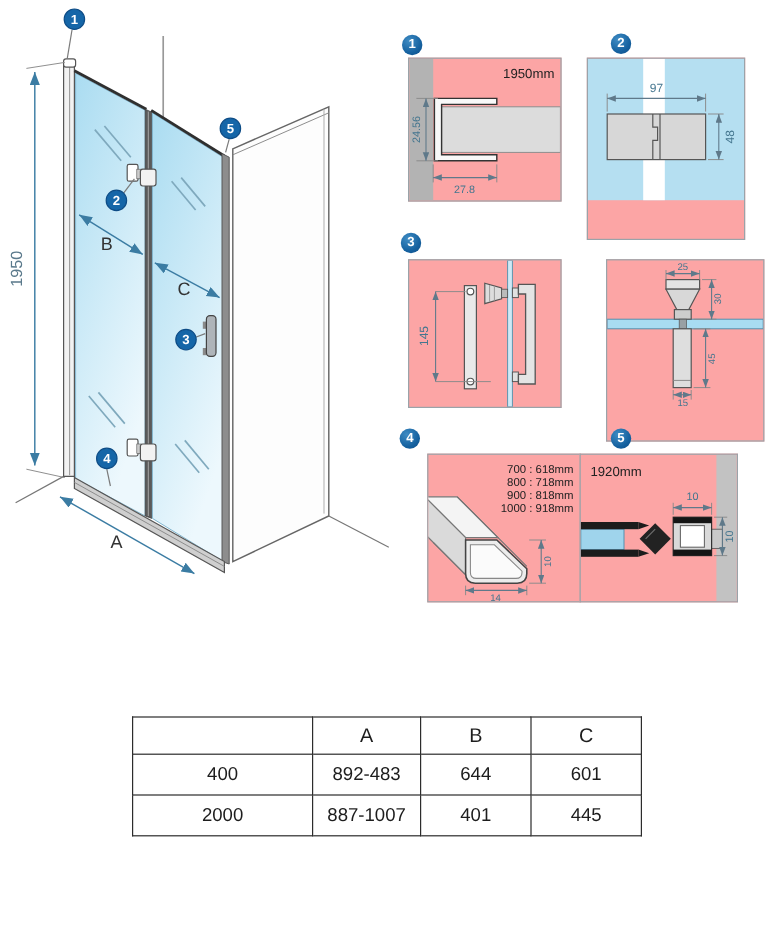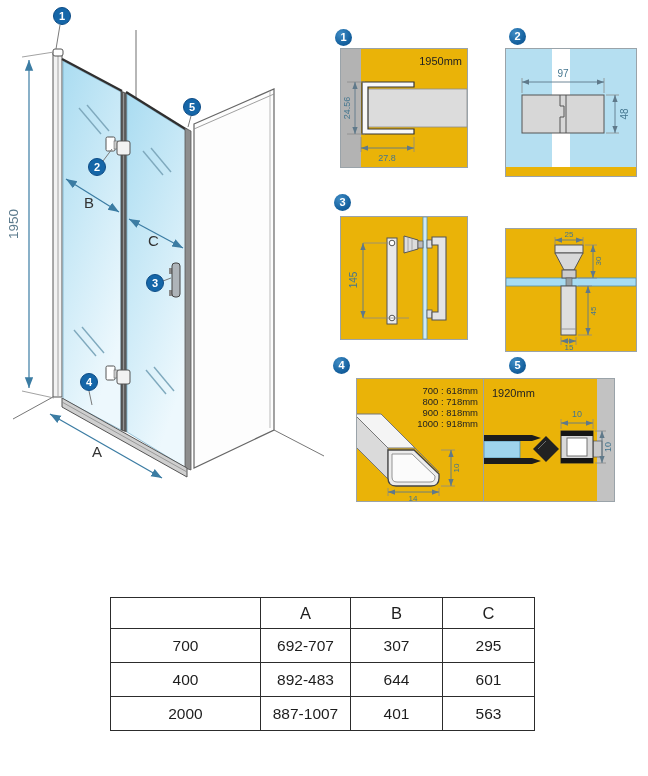--- a/index.html
+++ b/index.html
@@ -1,19 +1,19 @@
 <!DOCTYPE html>
 <html><head>
 <meta charset="utf-8">
 <style>
   html,body{margin:0;padding:0;background:#fff;}
   body{font-family:"Liberation Sans",sans-serif;}
   .page{position:relative;width:648px;height:776px;background:#fff;overflow:hidden;}
   .abs{position:absolute;}
-  .panel{position:absolute;background:#eab308;border:1px solid #9aa3a9;box-sizing:border-box;}
+  .panel{position:absolute;background:#fca5a5;border:1px solid #9aa3a9;box-sizing:border-box;}
   .pbadge{position:absolute;width:17px;height:17px;border-radius:50%;
     background:radial-gradient(circle at 35% 30%, #3f8cc4, #15619f 62%, #0d4c86);
     color:#fff;font-size:11px;font-weight:bold;line-height:17px;text-align:center;z-index:5;}
   svg text{font-family:"Liberation Sans",sans-serif;}
   .dimtxt{fill:#44768f;}
   .dimln{stroke:#5f798a;stroke-width:0.9;fill:none;}
   .extln{stroke:#8a8a8a;stroke-width:0.8;fill:none;}
   .spec-table{position:absolute;left:110px;top:597px;border-collapse:collapse;table-layout:fixed;}
   .spec-table td,.spec-table th{border:1.4px solid #2c2c2c;text-align:center;vertical-align:middle;
     font-size:15.5px;font-weight:normal;color:#1d1d1d;padding:0;height:33px;}
@@ -175,21 +175,21 @@
         <text class="dimtxt" x="46" y="112" text-anchor="middle" font-size="9">27.8</text>
       </g>
       <defs>
           <marker id="ar1" markerWidth="9" markerHeight="7" refX="8" refY="3" orient="auto-start-reverse">
         <path d="M0,0 L8,3 L0,6 Z" fill="#5f798a"></path>
           </marker>
         </defs>
     </svg>
   </div>
 
-  <div class="panel" style="left:505px;top:48px;width:132px;height:129px">
+  <div class="panel" style="left:489px;top:48px;width:132px;height:152px">
     <svg width="130" height="118" viewBox="0 0 130 118">
       <rect x="0" y="0" width="130" height="118" fill="#b5dff1"></rect>
       <rect x="46" y="0" width="18" height="118" fill="#ffffff"></rect>
       <rect x="16" y="46" width="82" height="38" fill="#d7d7d7" stroke="#555" stroke-width="1"></rect>
       <path d="M54,46 v11 h4 v11 h-4 v16" fill="none" stroke="#555" stroke-width="1"></path>
       <line x1="60" y1="46" x2="60" y2="84" stroke="#555" stroke-width="1"></line>
       <g>
         <line class="extln" x1="16" y1="44" x2="16" y2="29"></line>
         <line class="extln" x1="98" y1="44" x2="98" y2="29"></line>
         <line class="dimln" x1="16" y1="33" x2="98" y2="33" marker-start="url(#ar2)" marker-end="url(#ar2)"></line>
@@ -235,21 +235,21 @@
         <text class="dimtxt" transform="translate(16,63) rotate(-90)" text-anchor="middle" font-size="10">145</text>
       </g>
       <defs>
           <marker id="ar3" markerWidth="9" markerHeight="7" refX="8" refY="3" orient="auto-start-reverse">
         <path d="M0,0 L8,3 L0,6 Z" fill="#5f798a"></path>
           </marker>
         </defs>
     </svg>
   </div>
 
-  <div class="panel" style="left:505px;top:228px;width:132px;height:124px">
+  <div class="panel" style="left:505px;top:216px;width:132px;height:152px">
     <svg width="130" height="122" viewBox="0 0 130 122">
       <rect x="0" y="49" width="130" height="8" fill="#a8dcf2" stroke="#4e8fae" stroke-width="0.8"></rect>
       <g>
         <rect x="49" y="16" width="28" height="8" fill="#e3e3e3" stroke="#555" stroke-width="1"></rect>
         <polygon points="49,24 77,24 68,41 58,41" fill="#d8d8d8" stroke="#555" stroke-width="1"></polygon>
         <rect x="56" y="41" width="14" height="8" fill="#cdcdcd" stroke="#555" stroke-width="1"></rect>
         <rect x="60" y="49" width="6" height="8" fill="#98a0a4" stroke="#555" stroke-width="0.6"></rect>
       </g>
       <g>
         <rect x="55" y="57" width="15" height="49" fill="#dedede" stroke="#555" stroke-width="1"></rect>
@@ -377,33 +377,27 @@
     <thead>
       <tr>
         <th></th>
         <th>A</th>
         <th>B</th>
         <th>C</th>
       </tr>
     </thead>
     <tbody>
       <tr>
-        <td>700</td>
-        <td>692-707</td>
-        <td>307</td>
-        <td>295</td>
-      </tr>
-      <tr>
         <td>400</td>
         <td>892-483</td>
         <td>644</td>
         <td>601</td>
       </tr>
       <tr>
         <td>2000</td>
         <td>887-1007</td>
         <td>401</td>
-        <td>563</td>
+        <td>445</td>
       </tr>
     </tbody>
   </table>
 
 </div>
 
 </body></html>

